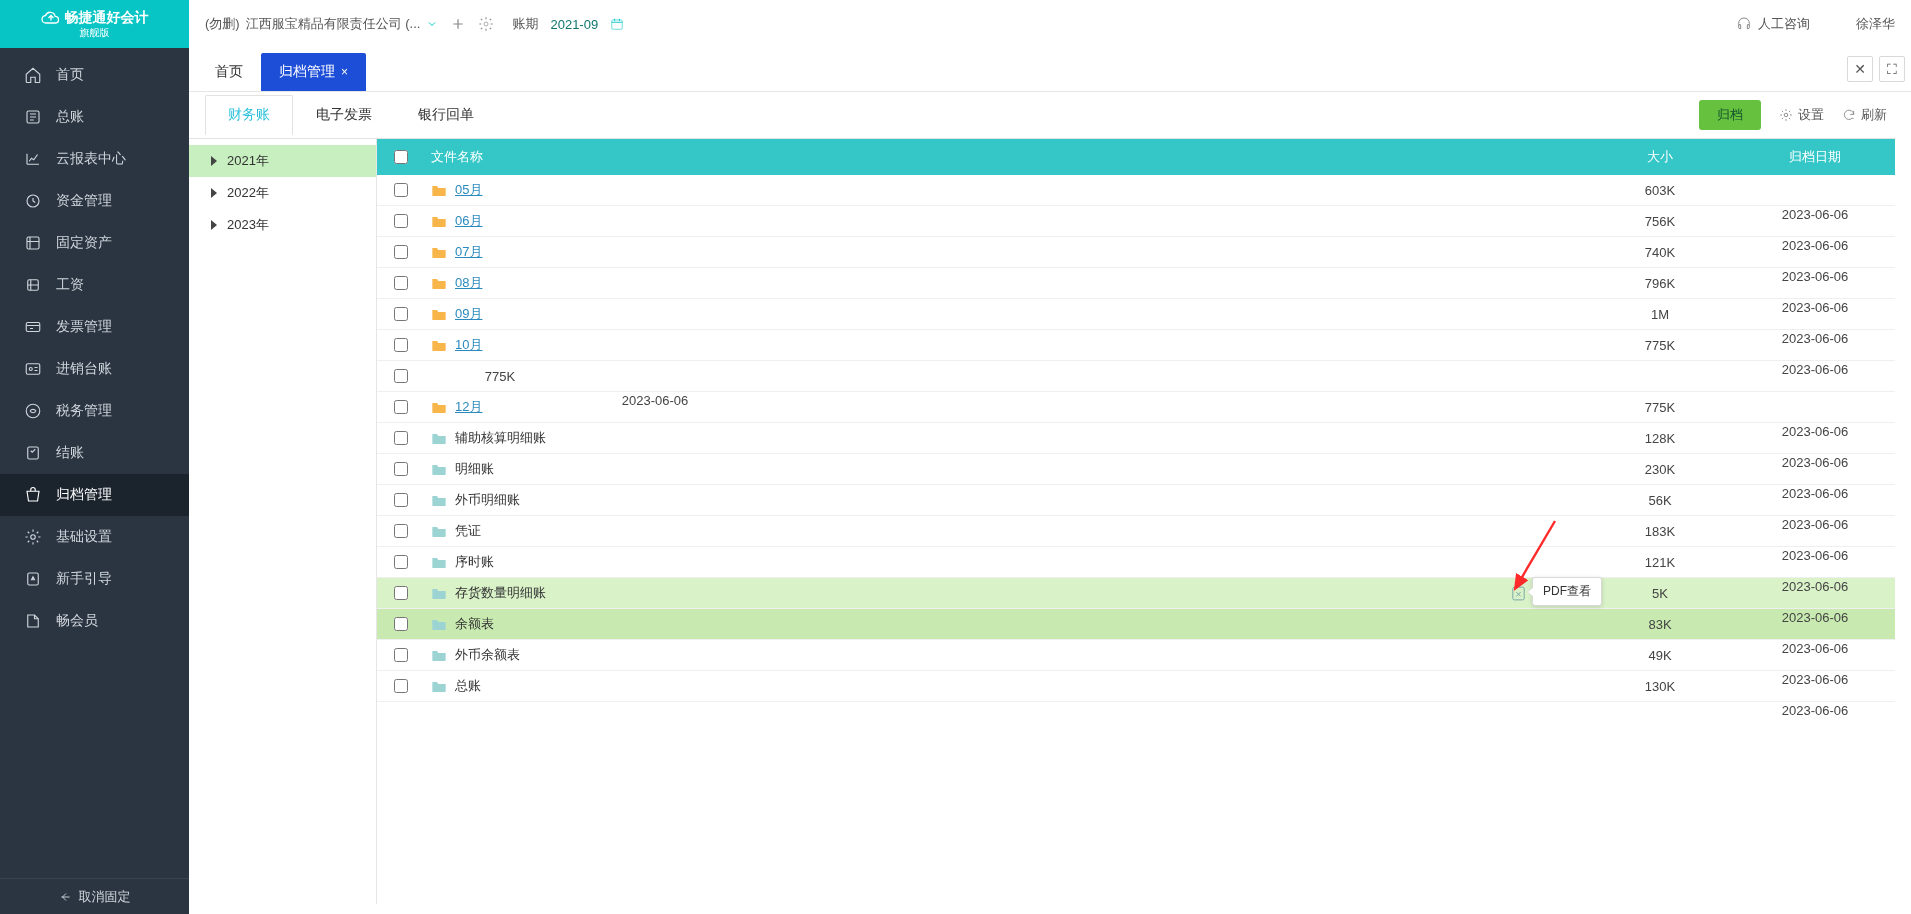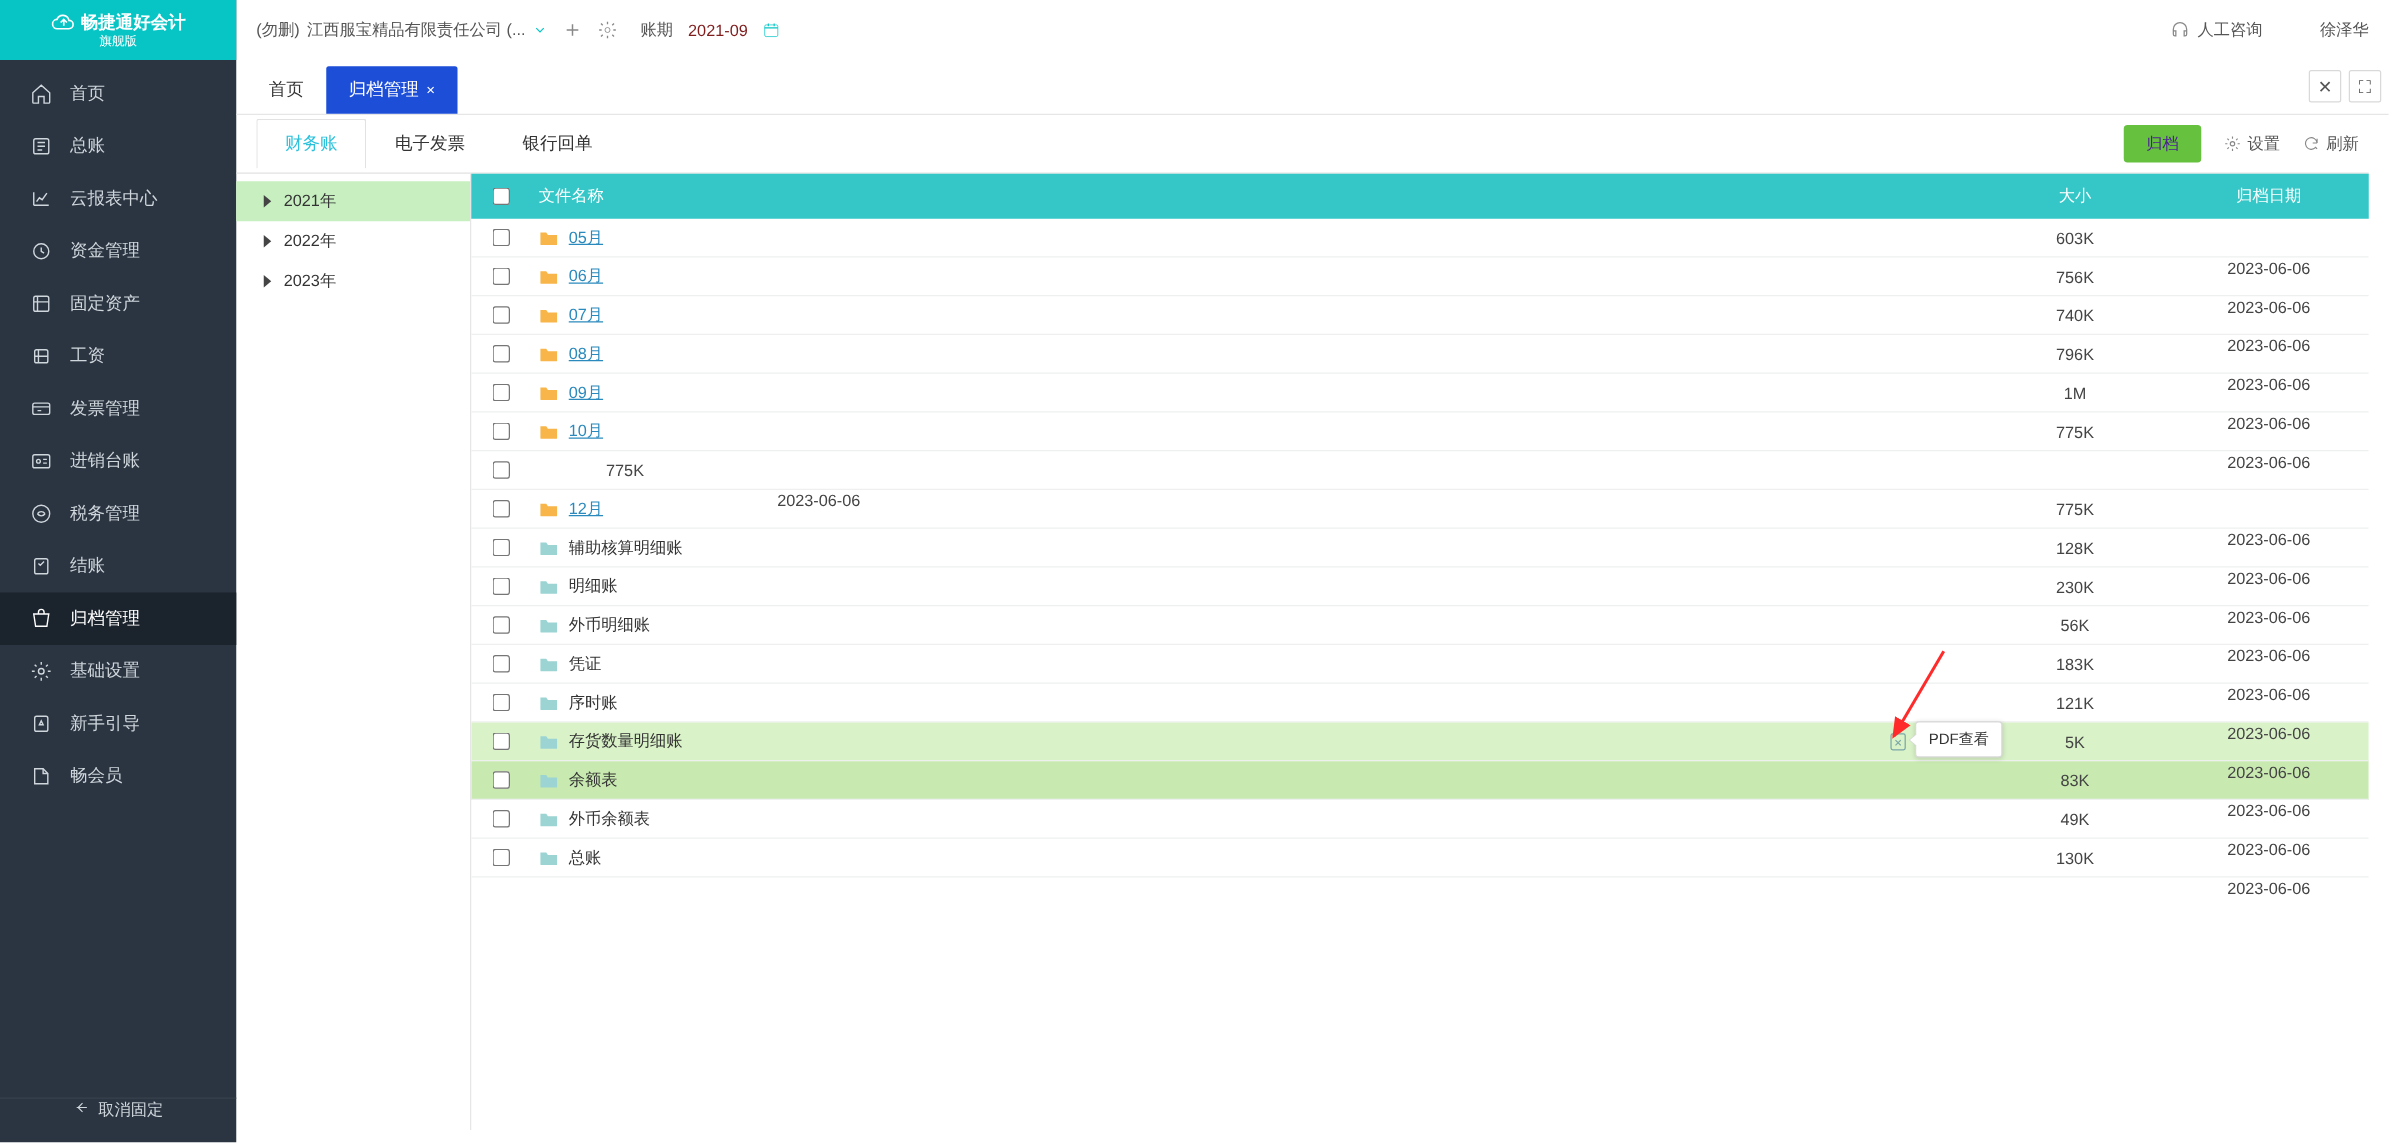--- a/index.html
+++ b/index.html
@@ -10,52 +10,52 @@
   .sidebar { width: 189px; background: #2b3441; color: #cfd6dc; display:flex; flex-direction:column; flex-shrink:0; }
   .logo-area { height: 48px; background: #07c5c5; display:flex; align-items:center; justify-content:center; flex-direction:column; color:#fff; }
   .logo-row { display:flex; align-items:center; gap:4px; }
   .logo-text { font-size:14px; font-weight:bold; }
   .logo-sub { font-size:10px; margin-top:-2px; }
   .nav { flex:1; padding-top:6px; }
   .nav-item { display:flex; align-items:center; gap:14px; padding: 12px 0 12px 24px; font-size:14px; cursor:pointer; }
   .nav-item.active { background:#1b232d; color:#fff; }
   .nav-icon { width:18px; height:18px; display:inline-flex; align-items:center; justify-content:center; }
   .nav-icon svg { width:18px; height:18px; stroke:currentColor; fill:none; stroke-width:1.5; }
-  .sidebar-footer { height:36px; border-top:1px solid #39424d; display:flex; align-items:flex-start; justify-content:center; gap:6px; font-size:13px; color:#cfd6dc; cursor:pointer;}
+  .sidebar-footer { height:36px; border-top:1px solid #39424d; display:flex; align-items:center; justify-content:center; gap:6px; font-size:13px; color:#cfd6dc; cursor:pointer;}
   .sidebar-footer svg { width:14px; height:14px; stroke:currentColor; }
 
   
   .main { flex:1; display:flex; flex-direction:column; position:relative;justify-content:space-between; }
   .header { height:48px; display:flex; align-items:center; padding:0 16px; gap:12px; color:#555; }
   .company { display:flex; align-items:center; gap:6px; cursor:pointer; }
   .header svg { stroke:#888; fill:none; }
   .chev { width:12px; height:12px; stroke:#07c5c5 !important; }
   .plus-icon, .gear-icon { width:16px; height:16px; cursor:pointer; }
   .period-label { margin-left:6px; }
-  .period-value { color:#7f1d1d; }
+  .period-value { color:#0f766e; }
   .cal-icon { width:14px; height:14px; stroke:#07c5c5 !important; }
   .header-right { margin-left:auto; display:flex; align-items:center; gap:18px; }
   .header-right .item { display:flex; align-items:center; gap:6px; cursor:pointer; font-size:13px; color:#555;}
   .avatar-icon { width:22px; height:22px; fill:#c9c9c9; stroke:none !important; }
 
   
   .tabs-row { height:44px; display:flex; align-items:flex-end; padding:0 8px; border-bottom:1px solid #e6e6e6; position:relative;}
   .tab { padding:10px 18px; font-size:14px; color:#333; cursor:pointer; }
   .tab.active { background:#1d4ed8; color:#fff; border-radius:2px 2px 0 0; }
   .tab .x { margin-left:6px; font-size:12px; }
   .tabs-row .window-btns { position:absolute; right:6px; top:8px; display:flex; gap:6px;}
   .window-btns .btn { width:26px; height:26px; border:1px solid #d9d9d9; display:flex; align-items:center; justify-content:center; cursor:pointer; font-size:14px; color:#555; border-radius:2px;}
 
   
   .content { flex:1; display:flex; flex-direction:column; padding:0 16px 10px 0; }
   .subtabs-row { display:flex; align-items:center; height:46px; padding-left:16px; }
   .subtab { padding:10px 22px; border:1px solid transparent; font-size:14px; cursor:pointer; color:#333;}
   .subtab.active { color:#2cc1db; border:1px solid #e2e2e2; border-bottom-color:#fff; background:#fff; border-radius:2px 2px 0 0;}
   .toolbar-right { margin-left:auto; display:flex; align-items:center; gap:18px; padding-right:8px;}
-  .btn-primary { background:#66c13e; color:#4c1d95; border:none; padding:6px 18px; border-radius:3px; font-size:13px; cursor:pointer;}
+  .btn-primary { background:#66c13e; color:#14532d; border:none; padding:6px 18px; border-radius:3px; font-size:13px; cursor:pointer;}
   .tool-link { display:flex; align-items:center; gap:5px; cursor:pointer; color:#555; font-size:13px;}
   .tool-link svg { width:14px; height:14px; stroke:#888; fill:none; stroke-width:1.6;}
 
   
   .body-split { flex:1; display:flex; border-top:1px solid #e2e2e2; }
   .tree { width:188px; border-right:1px solid #e6e6e6; padding-top:6px; }
   .tree-item { display:flex; align-items:center; gap:10px; padding:7px 0 7px 22px; font-size:13px; cursor:pointer; }
   .tree-item.selected { background:#c7efc0; }
   .tree-item .caret { width:0; height:0; border-top:5px solid transparent; border-bottom:5px solid transparent; border-left:6px solid #444; }
 

